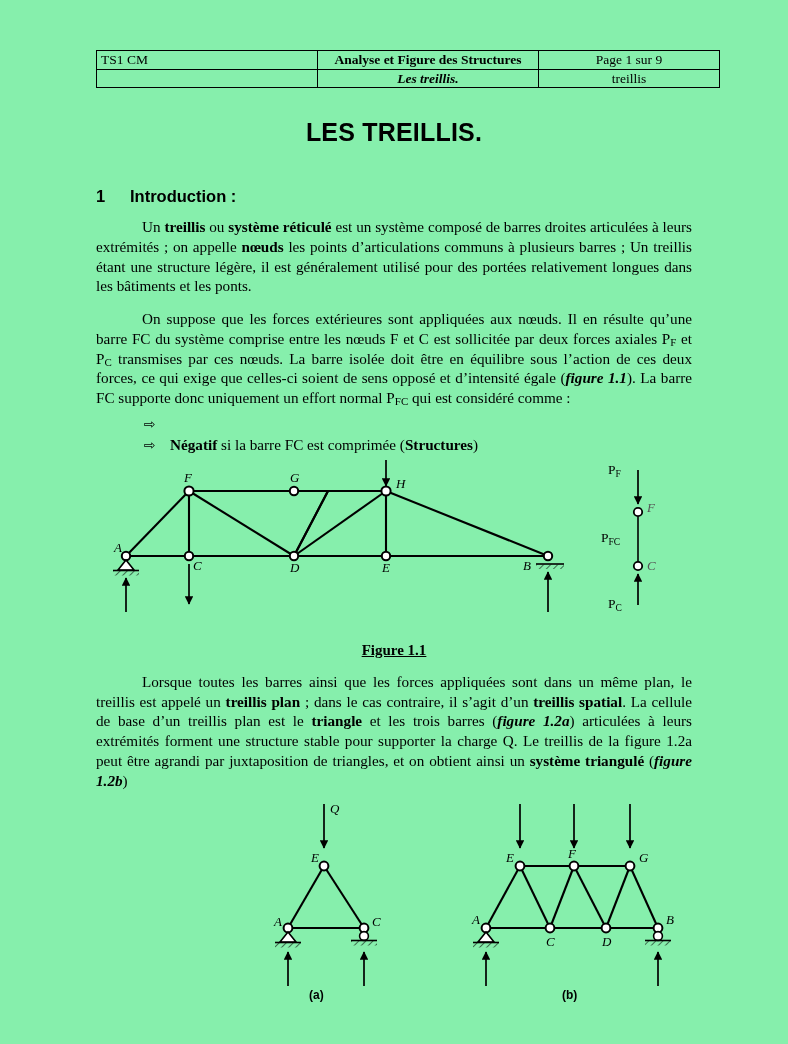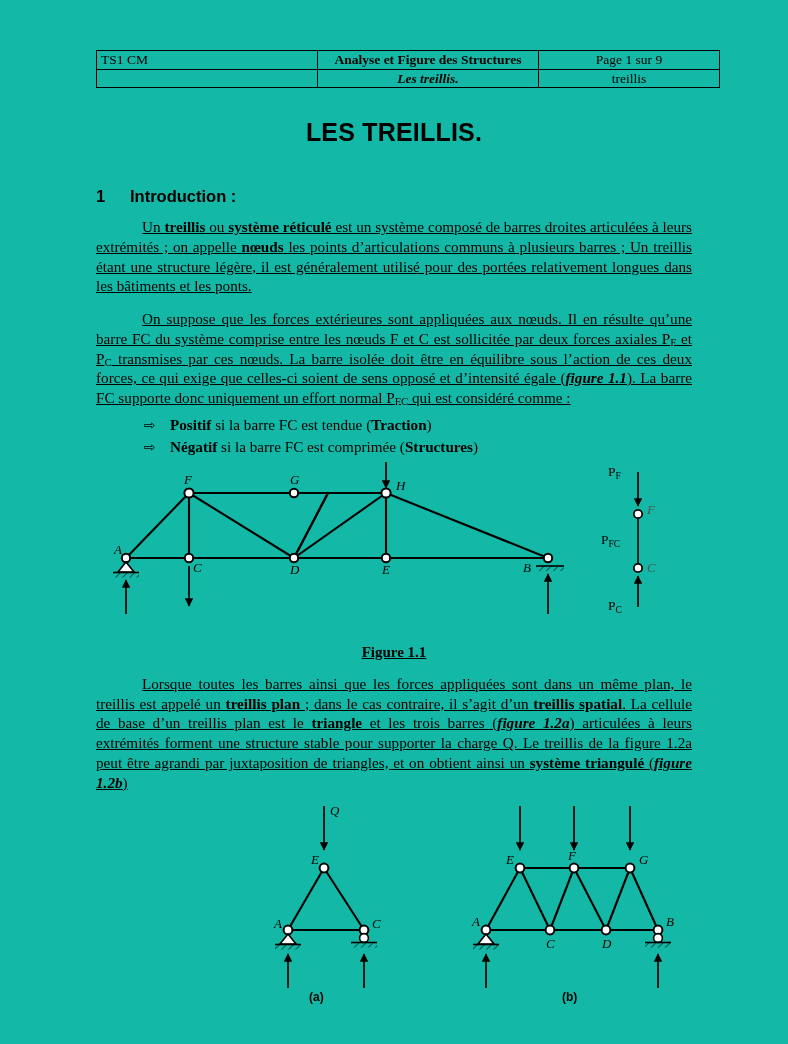--- a/index.html
+++ b/index.html
@@ -14,21 +14,21 @@
     font-family: "Liberation Serif", "DejaVu Serif", serif;
     color: #000000;
     overflow: hidden;
   }
 
   .page {
     position: absolute;
     left: 0; top: 0;
     width: 788px;
     height: 1044px;
-    background: #14b8a6;
+    background: #86efac;
   }
 
   .content {
     position: absolute;
     left: 96px;
     top: 50px;
     width: 596px;
   }
 
   
@@ -72,21 +72,20 @@
   .section-num { width: 34px; }
 
   
   p.body {
     margin: 0;
     font-size: 15.2px;
     line-height: 1.30;
     text-align: justify;
     text-indent: 46px;
     hyphens: none;
-    text-decoration: underline;
   }
   p.body.p1 { margin-top: 11px; }
   p.body.p2 { margin-top: 13px; }
   p.body.p3 { margin-top: 13px; }
   b { font-weight: bold; }
   .bi { font-weight: bold; font-style: italic; }
   sub {
     font-size: 0.72em;
     vertical-align: -0.22em;
     line-height: 0;
@@ -171,21 +170,20 @@
       <span>Introduction :</span>
     </div>
 
     <p class="body p1">Un <b>treillis</b> ou <b>système réticulé</b> est un système composé de barres droites articulées à leurs extrémités ; on appelle <b>nœuds</b> les points d’articulations communs à plusieurs barres ; Un treillis étant une structure légère, il est généralement utilisé pour des portées relativement longues dans les bâtiments et les ponts.</p>
 
     <p class="body p2">On suppose que les forces extérieures sont appliquées aux nœuds. Il en résulte qu’une barre FC du système comprise entre les nœuds F et C est sollicitée par deux forces axiales P<sub>F</sub> et P<sub>C</sub> transmises par ces nœuds. La barre isolée doit être en équilibre sous l’action de ces deux forces, ce qui exige que celles-ci soient de sens opposé et d’intensité égale (<span class="bi">figure 1.1</span>). La barre FC supporte donc uniquement un effort normal P<sub>FC</sub> qui est considéré comme :</p>
 
     <ul class="arrow-list">
       <li>
         <span class="arrow-glyph">⇨</span>
-        <span><b>Positif</b> si la barre FC est tendue (<b>Traction</b>)</span>
       </li>
       <li>
         <span class="arrow-glyph">⇨</span>
         <span><b>Négatif</b> si la barre FC est comprimée (<b>Structures</b>)</span>
       </li>
     </ul>
 
     <div class="figure-block" style="margin-top:6px;">
       <svg width="596" height="182" viewBox="0 0 596 182">
         <defs>

